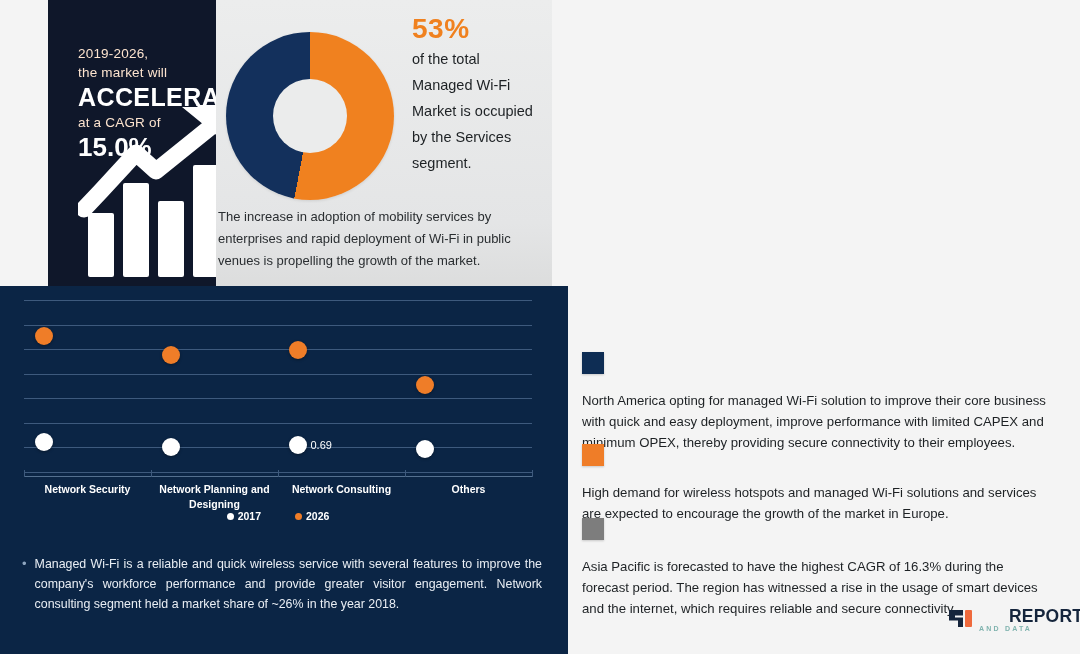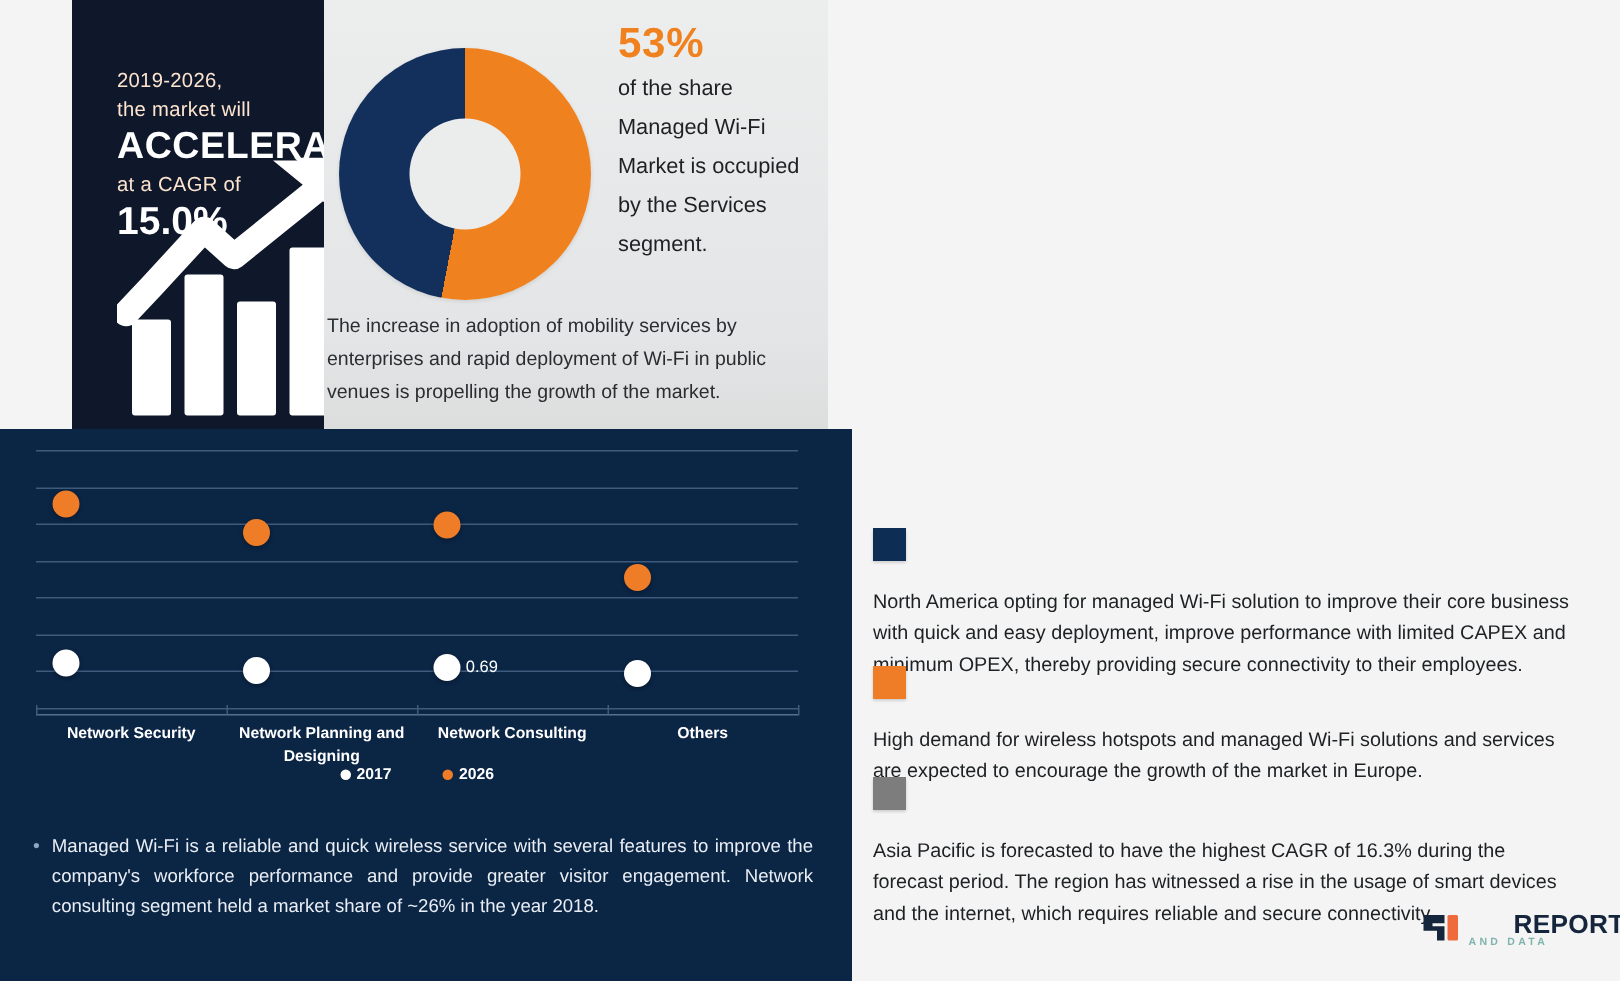--- a/index.html
+++ b/index.html
@@ -134,21 +134,21 @@
   </div>
 
   <div id="donut-panel">
     <div id="donut-wrap">
       <div id="donut" style="background: conic-gradient(rgb(240, 129, 31) 0deg, rgb(240, 129, 31) 190.8deg, rgb(19, 48, 92) 190.8deg, rgb(19, 48, 92) 360deg);">
         <div id="donut-hole"></div>
       </div>
     </div>
     <div id="stat-block">
       <div id="stat-pct">53%</div>
-      <div id="stat-copy">of the share Managed Wi-Fi Market is occupied by the Services segment.</div>
+      <div id="stat-copy">of the total Managed Wi-Fi Market is occupied by the Services segment.</div>
     </div>
     <div id="donut-note">The increase in adoption of mobility services by enterprises and rapid deployment of Wi-Fi in public venues is propelling the growth of the market.</div>
   </div>
 
   <div id="bar-panel">
     
     
     
     
   </div>

